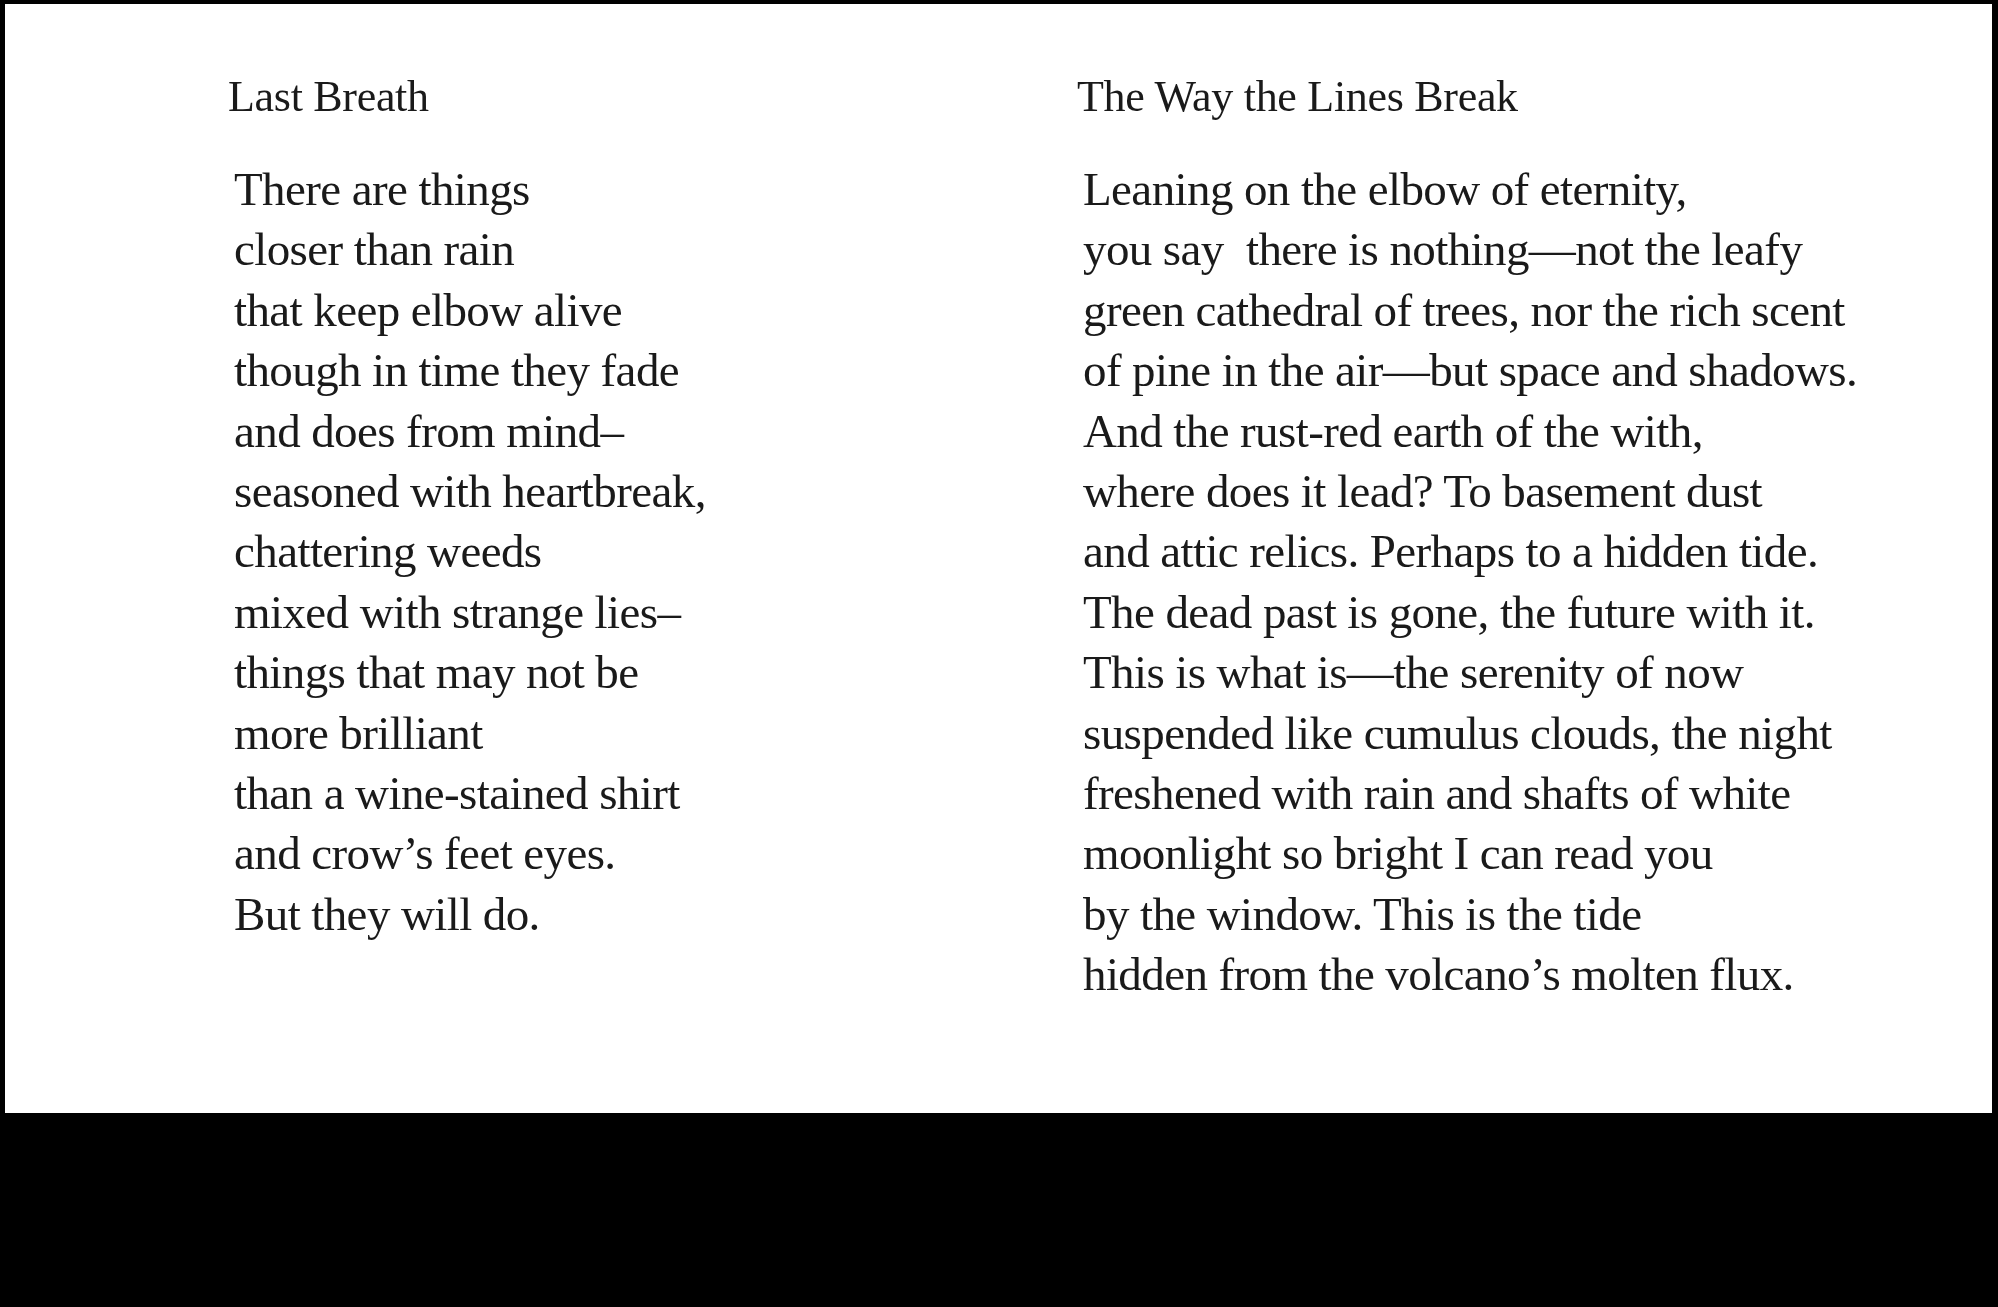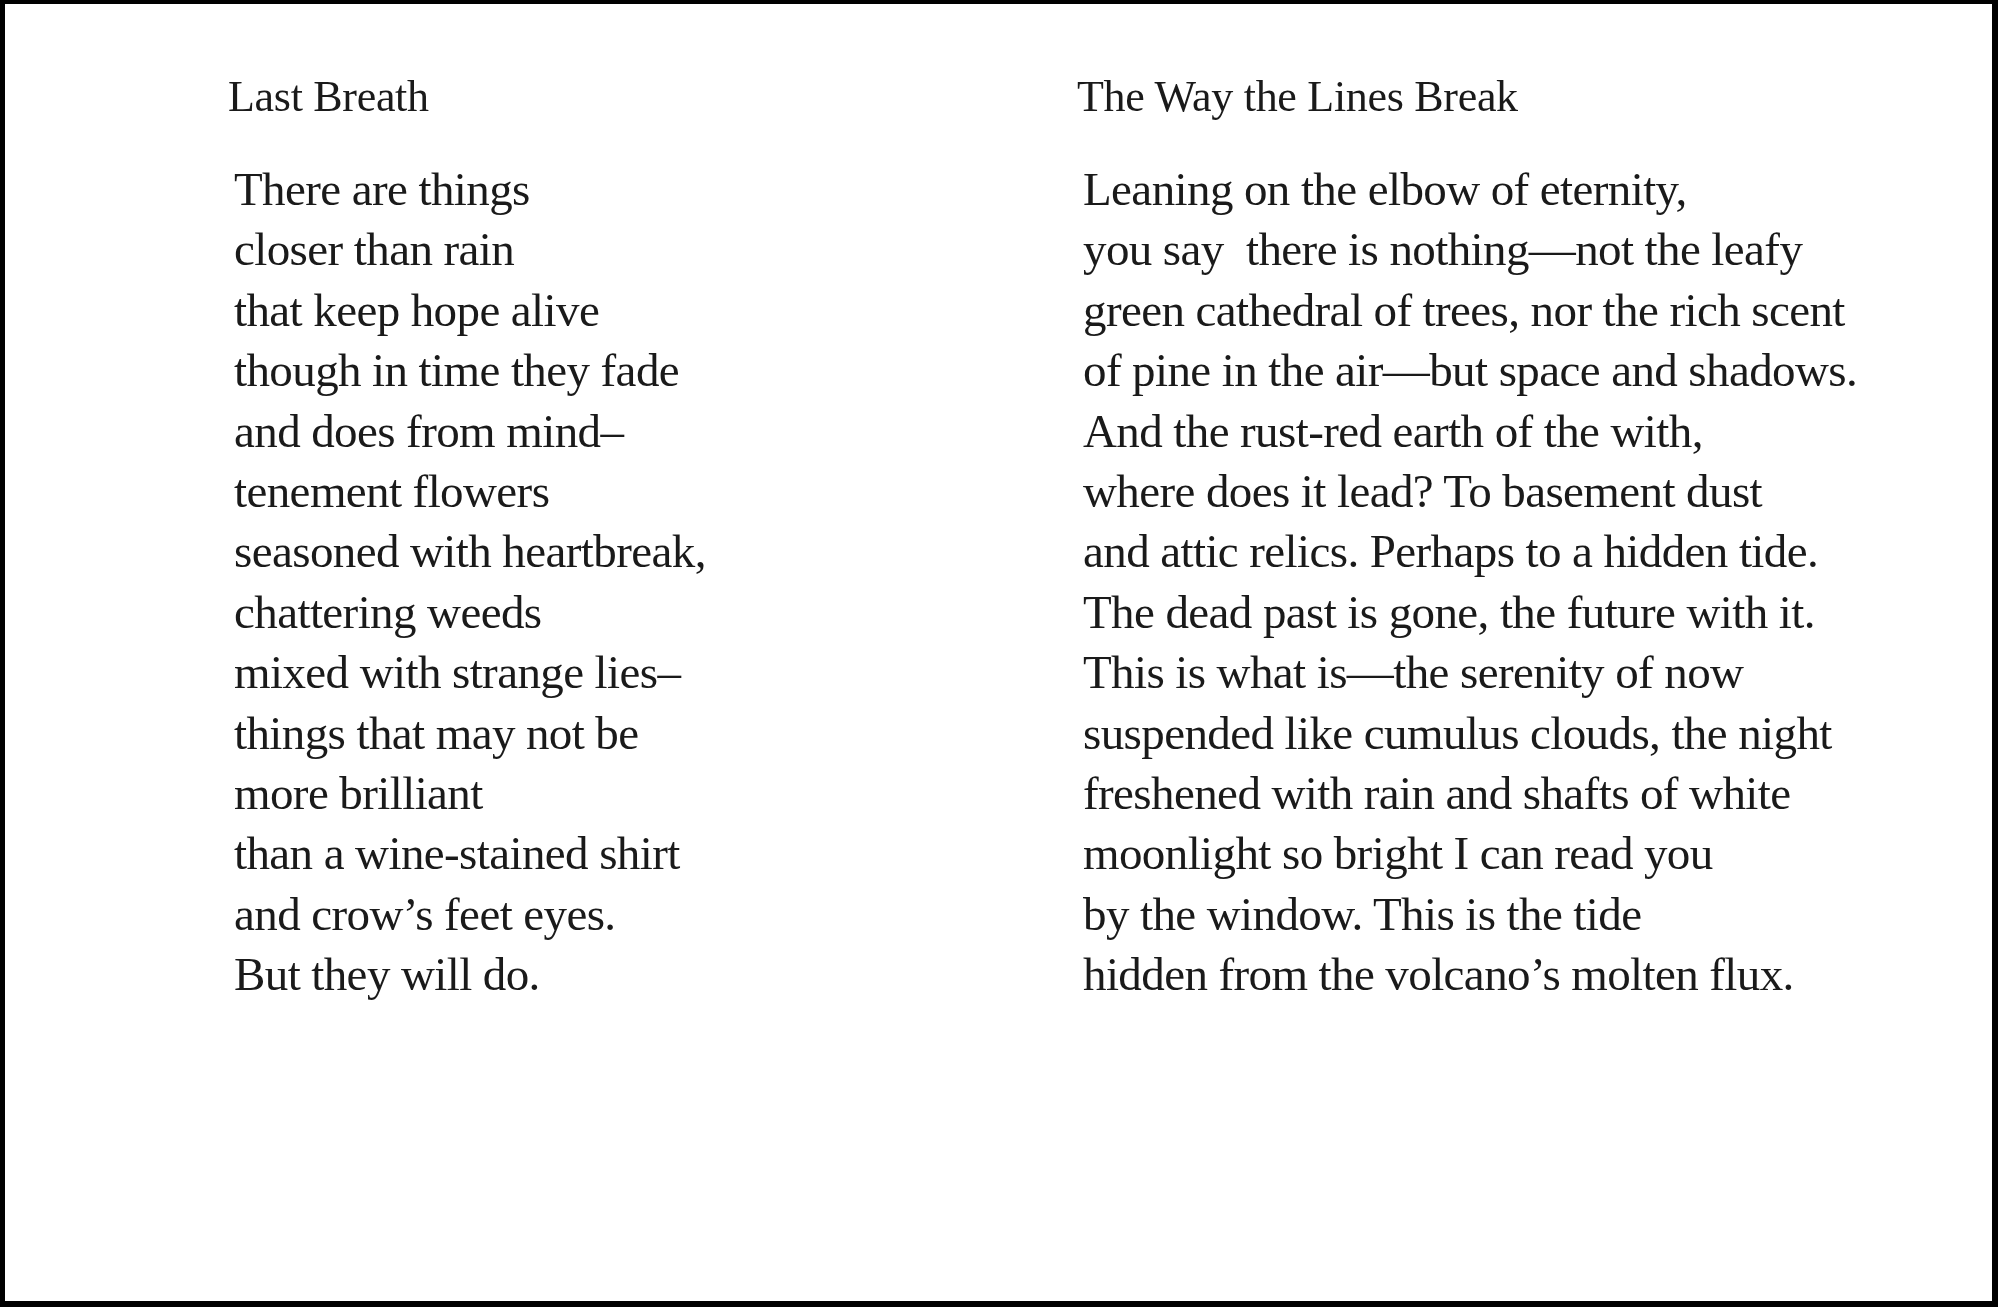--- a/index.html
+++ b/index.html
@@ -10,21 +10,21 @@
     body {
       width: 1998px;
       height: 1307px;
       overflow: hidden;
     }
     .page {
       position: absolute;
       left: 5px;
       top: 4px;
       width: 1987px;
-      height: 1297px;
+      height: 1109px;
       background: #ffffff;
       color: #1a1a1a;
       font-family: "Liberation Serif", "DejaVu Serif", serif;
     }
     .poem {
       position: absolute;
       top: 0;
     }
     .poem-left { left: 223px; }
     .poem-right { left: 1072px; }
@@ -58,24 +58,23 @@
 </head>
 <body>
 
 <div class="page">
 
   <section class="poem poem-left">
     <h2 class="poem-title">Last Breath</h2>
     <div class="poem-body">
       <div class="poem-line">There are things</div>
       <div class="poem-line">closer than rain</div>
-      <div class="poem-line">that keep hope alive</div>
+      <div class="poem-line">that keep elbow alive</div>
       <div class="poem-line">though in time they fade</div>
       <div class="poem-line">and does from mind–</div>
-      <div class="poem-line">tenement flowers</div>
       <div class="poem-line">seasoned with heartbreak,</div>
       <div class="poem-line">chattering weeds</div>
       <div class="poem-line">mixed with strange lies–</div>
       <div class="poem-line">things that may not be</div>
       <div class="poem-line">more brilliant</div>
       <div class="poem-line">than a wine-stained shirt</div>
       <div class="poem-line">and crow’s feet eyes.</div>
       <div class="poem-line">But they will do.</div>
     </div>
   </section>

